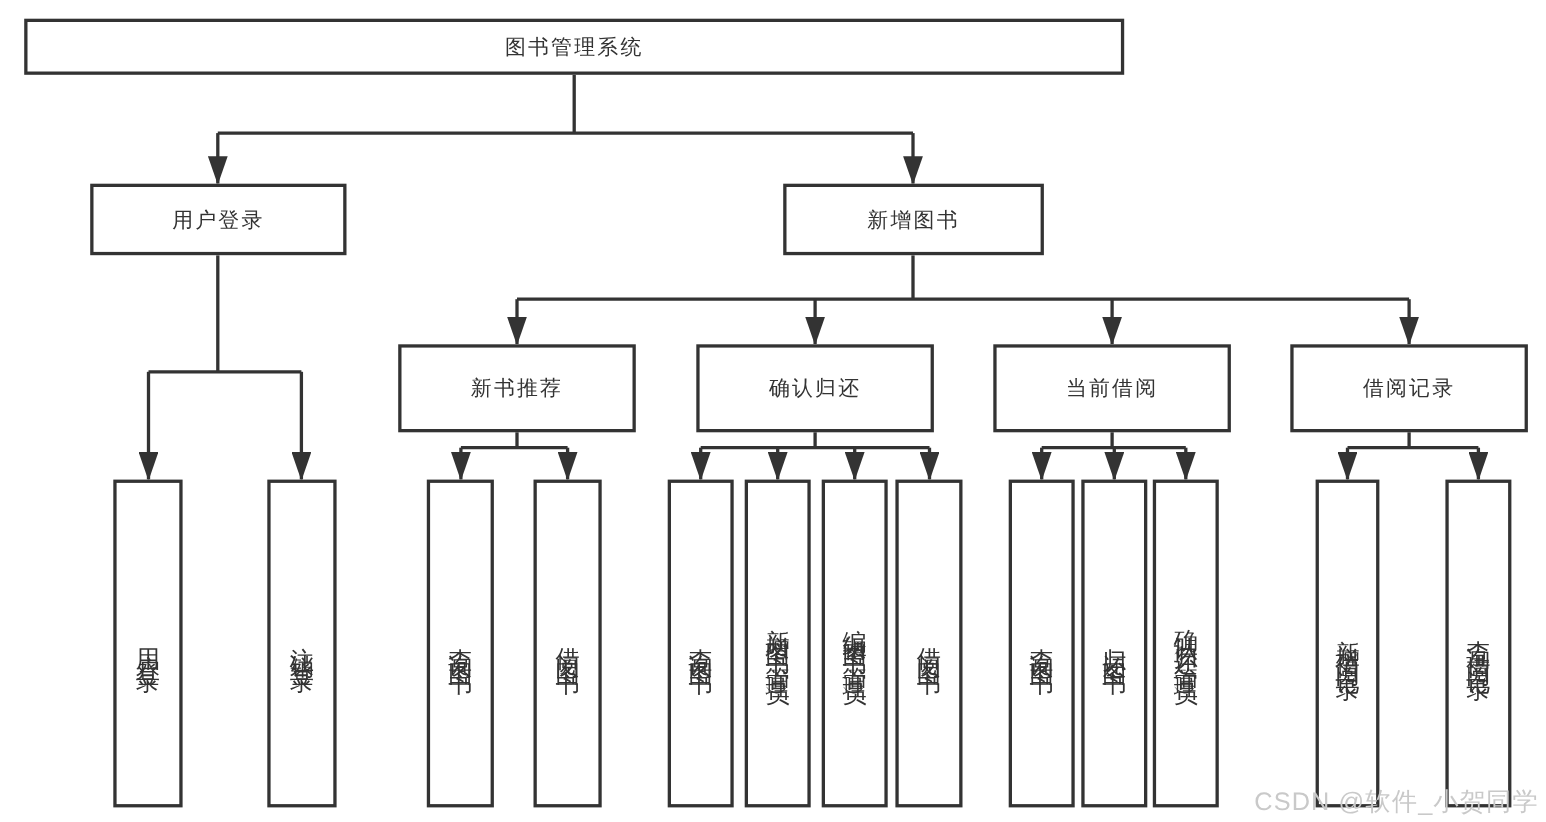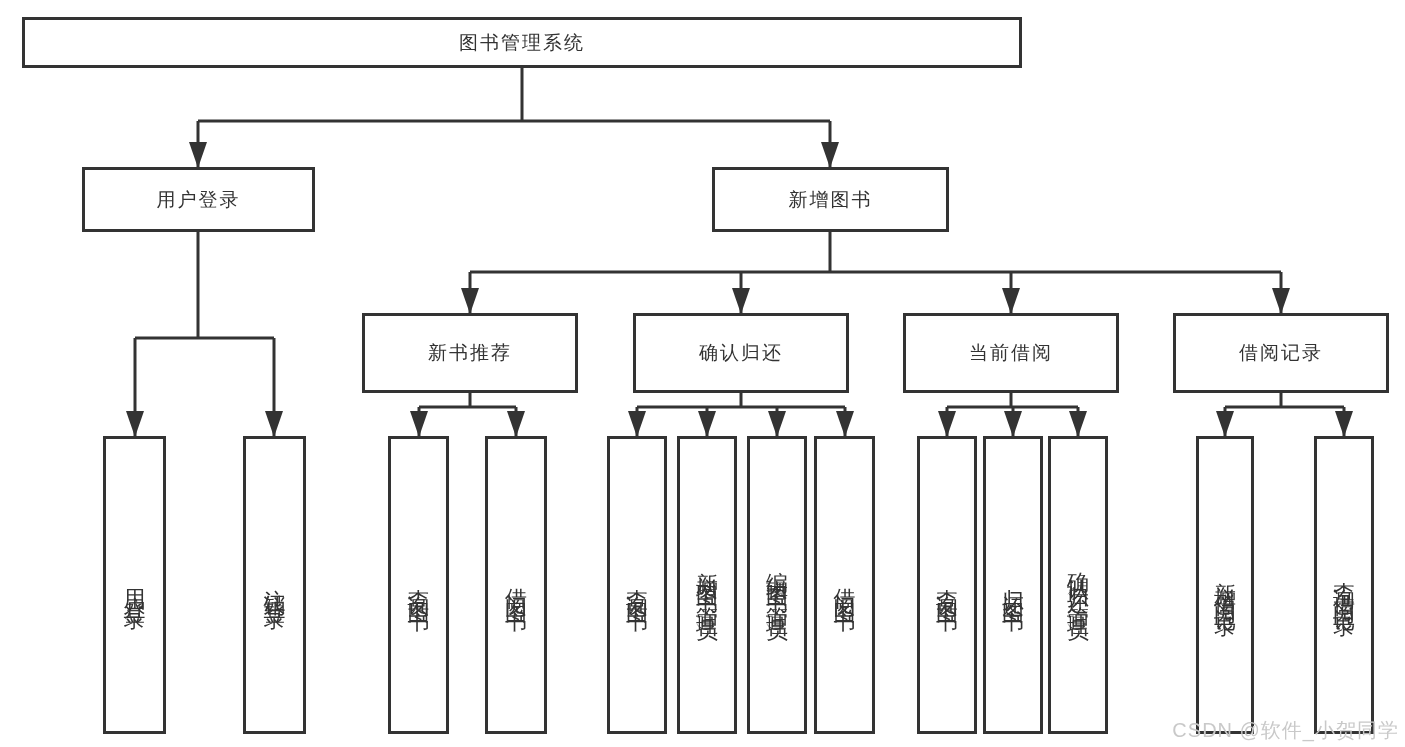--- a/index.html
+++ b/index.html
@@ -61,21 +61,21 @@
     text-orientation: mixed;
     font-size: 22px;
     letter-spacing: 7px;
     line-height: 1;
     white-space: nowrap;
   }
   .watermark {
     position: absolute;
     right: 6px;
     bottom: 3px;
-    font-size: 20px;
+    font-size: 23px;
     color: #c9c9c9;
     letter-spacing: 1px;
     z-index: 10;
     white-space: nowrap;
   }
 </style>
 </head>
 <body>
 
 <div id="stage">

